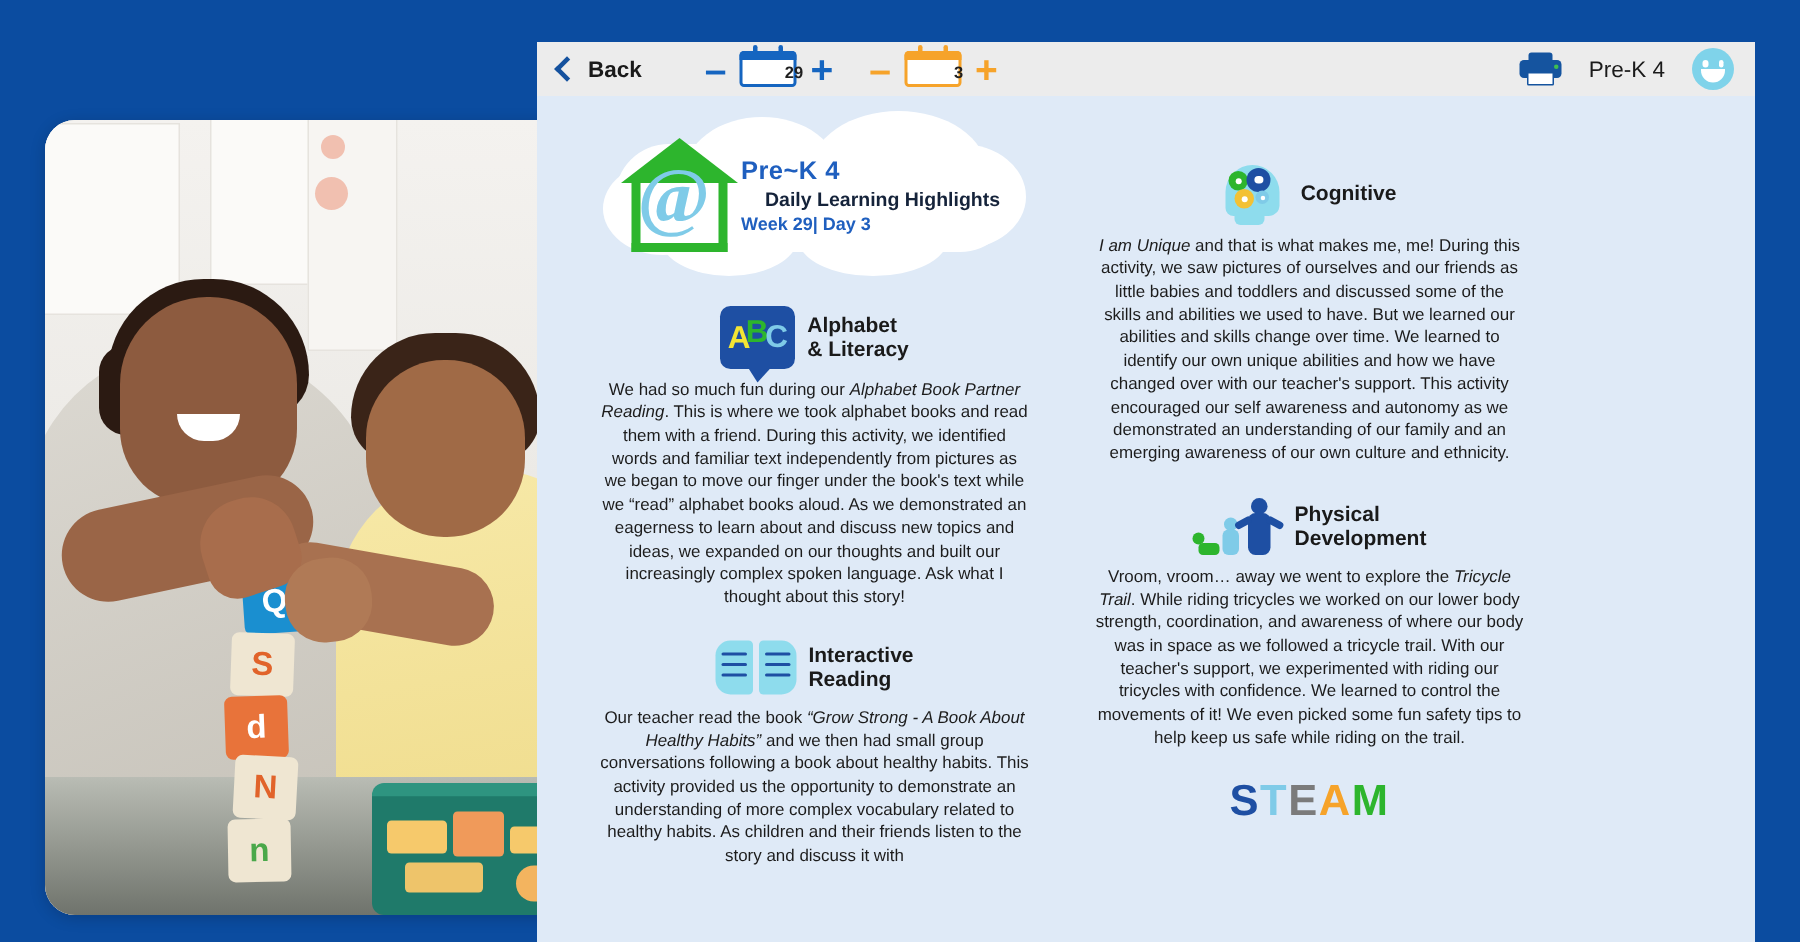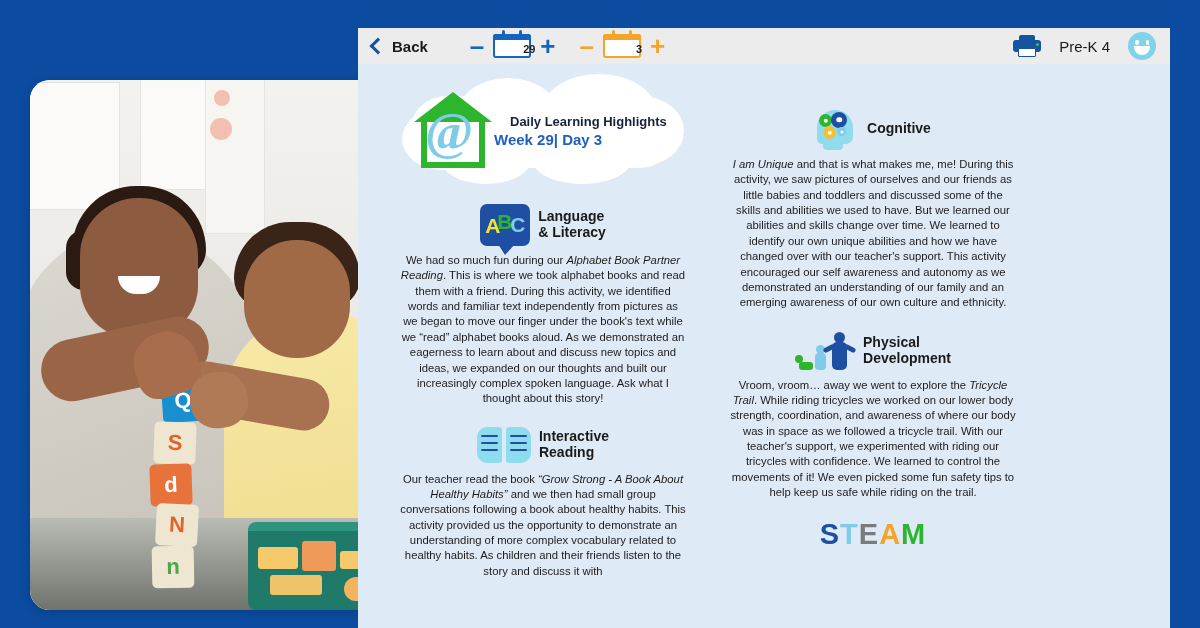--- a/index.html
+++ b/index.html
@@ -231,21 +231,21 @@
   .ban-text { margin-left: 2px; }
   .ban-l1 {
     font-size: 17px; font-weight: bold; color: #1f5fbf;
     letter-spacing: .3px;
   }
   .ban-l2 {
     font-size: 13px; font-weight: bold; color: #15233a; margin-left: 16px;
     margin-top: 1px;
   }
   .ban-l3 {
-    font-size: 15px; font-weight: bold; color: #1f5fbf; margin-top: 2px;
+    font-size: 12px; font-weight: bold; color: #1f5fbf; margin-top: 2px;
   }
 
   
   .sect { margin-top: 18px; }
   .sect-head {
     display: flex; align-items: center; justify-content: center; gap: 8px;
   }
   .sect-title {
     font-size: 14px; font-weight: bold; color: #1a1a1a; line-height: 1.12;
   }
@@ -434,37 +434,38 @@
         <span class="cloud cl-e"></span>
           <span class="cloud cl-f"></span>
         <span class="cloud cl-main"></span>
         <div class="cloud-inner">
           <div class="house">
             <span class="roof"></span>
             <span class="walls"></span>
             <span class="at">@</span>
           </div>
           <div class="ban-text">
+            <div class="ban-l1">Pre~K 4</div>
             <div class="ban-l2">Daily Learning Highlights</div>
             <div class="ban-l3">Week 29| Day 3</div>
           </div>
         </div>
       </div>
 
       <div class="sect">
         <div class="sect-head">
           <span class="abc">
             <span class="bub"></span>
               <span class="tail"></span>
             <span class="la">A</span>
               <span class="lb">B</span>
               <span class="lc">C</span>
           </span>
           <span class="sect-title">
-            <span>Language</span><br>
+            <span>Alphabet</span><br>
             <span>&amp; Literacy</span>
           </span>
         </div>
         <p class="body-txt">
           <span>We had so much fun during our </span><i>Alphabet Book Partner Reading</i><span>. This is where we took alphabet books and read them with a friend. During this activity, we identified words and familiar text independently from pictures as we began to move our finger under the book's text while we “read” alphabet books aloud. As we demonstrated an eagerness to learn about and discuss new topics and ideas, we expanded on our thoughts and built our increasingly complex spoken language. Ask what I thought about this story!</span>
         </p>
       </div>
 
       <div class="sect">
         <div class="sect-head">

